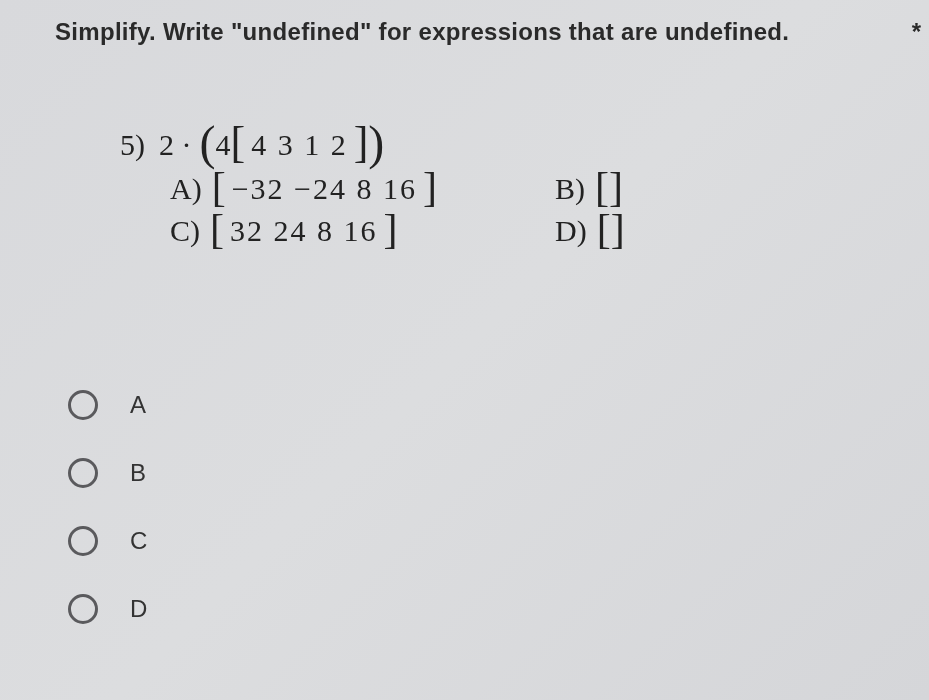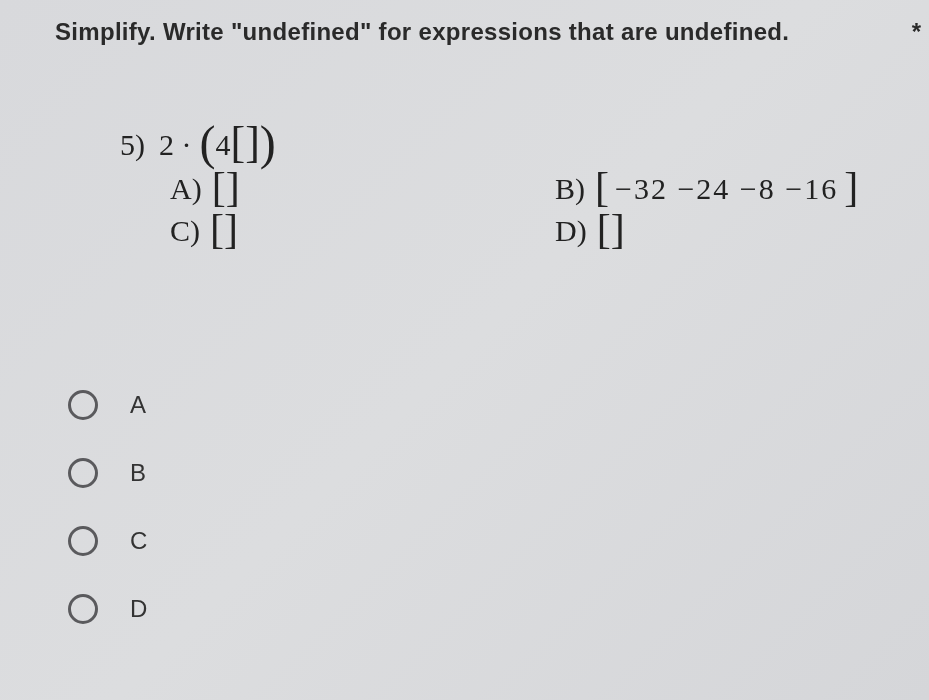--- a/index.html
+++ b/index.html
@@ -129,40 +129,42 @@
 <div class="problem-block">
 
   <div class="q-row">
     <span class="qnum">5)</span>
     <span class="expr nowrap">
       <span>2 ·</span>
       <span style="width:8px; display:inline-block;"></span>
       <span class="paren">(</span>
       <span>4</span>
       <span class="bracket">[</span>
+      <span class="matrix-nums">4   3   1   2</span>
       <span class="bracket">]</span>
       <span class="paren">)</span>
     </span>
   </div>
 
   <div class="answers-grid">
     <div class="ans nowrap">
       <span class="ans-label">A)</span>
       <span class="bracket">[</span>
+      <span class="matrix-nums">−32   −24   8   16</span>
       <span class="bracket">]</span>
     </div>
     <div class="ans nowrap">
       <span class="ans-label">B)</span>
       <span class="bracket">[</span>
-      <span class="matrix-nums">−32   −24   −8   −16</span>
       <span class="bracket">]</span>
     </div>
     <div class="ans nowrap">
       <span class="ans-label">C)</span>
       <span class="bracket">[</span>
+      <span class="matrix-nums">32   24   8   16</span>
       <span class="bracket">]</span>
     </div>
     <div class="ans nowrap">
       <span class="ans-label">D)</span>
       <span class="bracket">[</span>
       <span class="bracket">]</span>
     </div>
   </div>
 
 </div>

